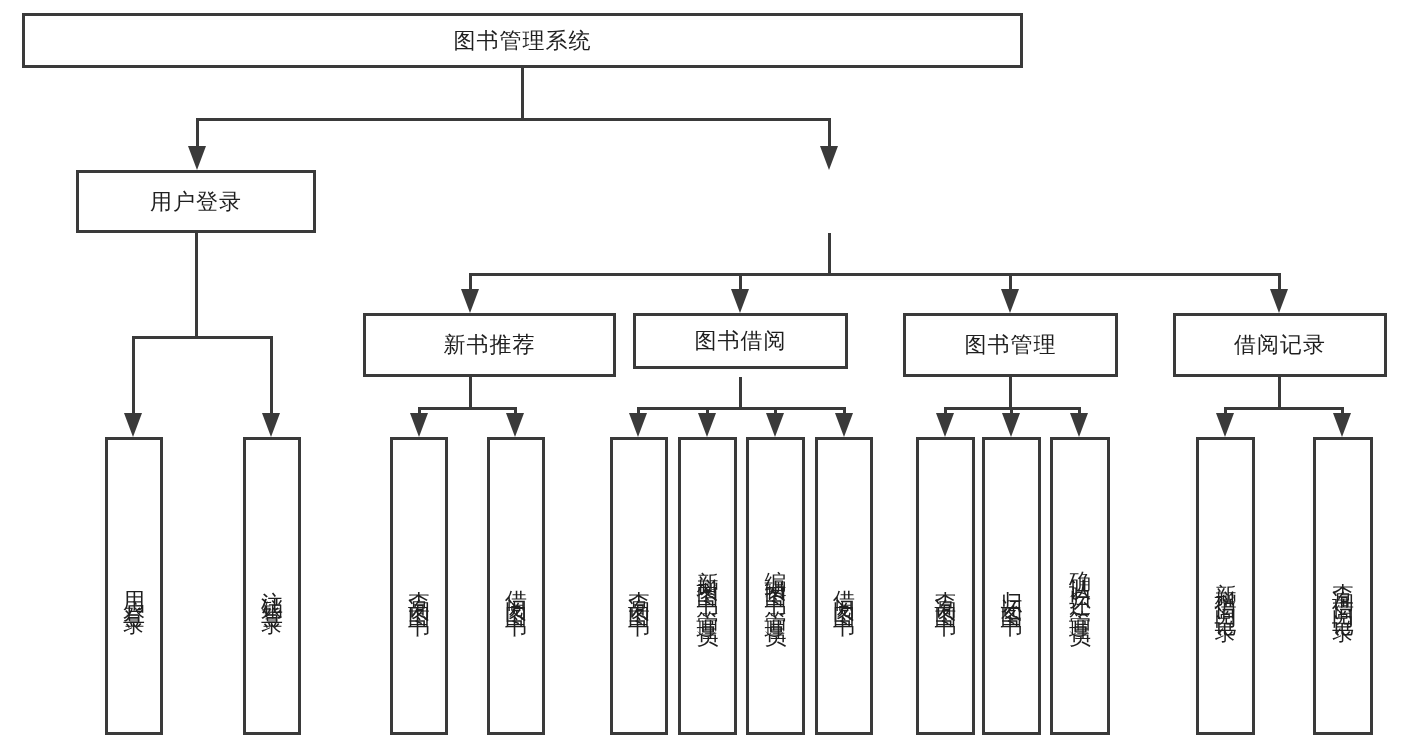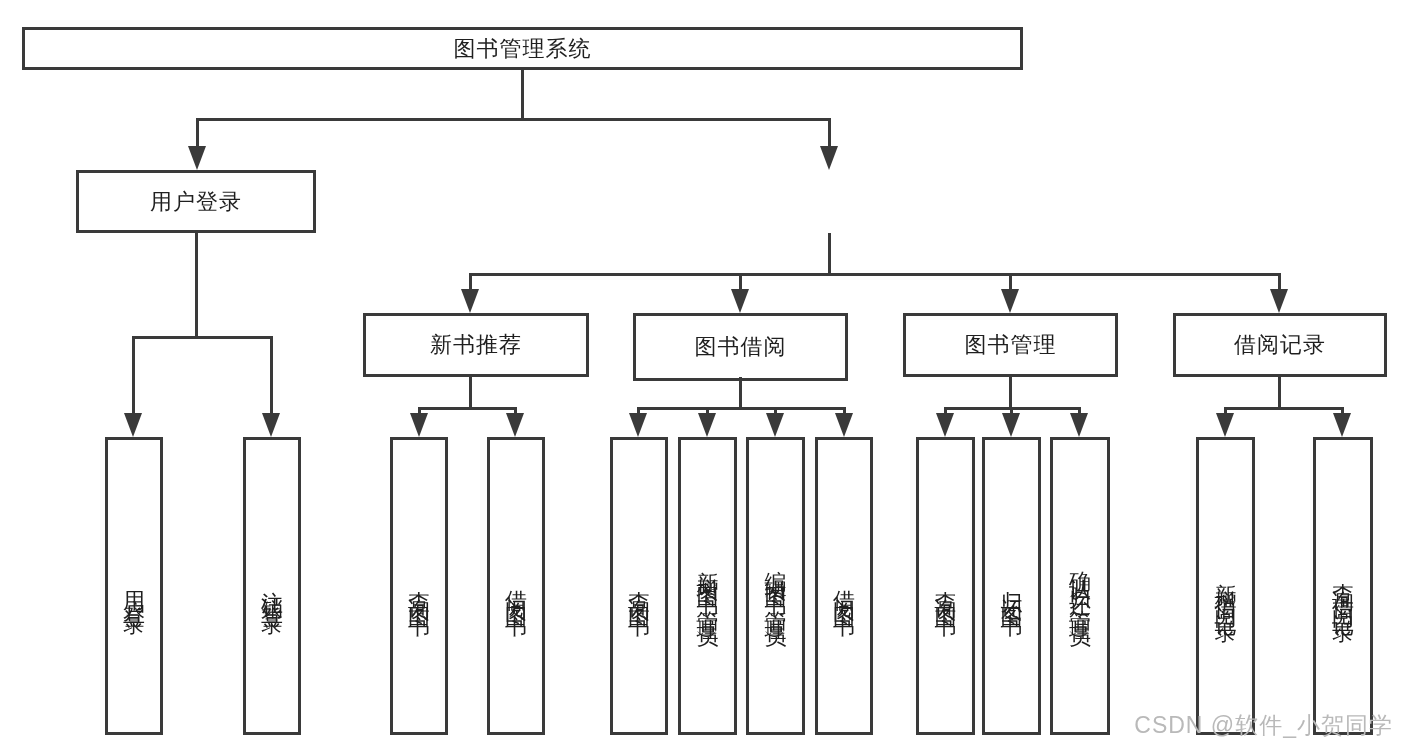--- a/index.html
+++ b/index.html
@@ -48,21 +48,21 @@
     color:#b9b9b9;
     letter-spacing:1px;
     white-space:nowrap;
   }
 </style>
 </head>
 <body>
 
 <div id="canvas">
 
-  <div class="box" style="left:22px;top:27px;width:1001px;height:43px">图书管理系统</div>
+  <div class="box" style="left:22px;top:13px;width:1001px;height:55px">图书管理系统</div>
 
   <div class="ln" style="left:521px;top:68px;width:3px;height:50px"></div>
   <div class="ln" style="left:196px;top:118px;width:635px;height:3px"></div>
   <div class="ln" style="left:196px;top:118px;width:3px;height:30px"></div>
   <div class="arw" style="left:188px;top:146px"></div>
   <div class="ln" style="left:828px;top:118px;width:3px;height:30px"></div>
   <div class="arw" style="left:820px;top:146px"></div>
 
   <div class="box" style="left:76px;top:170px;width:240px;height:63px">用户登录</div>
 
@@ -77,22 +77,22 @@
   <div class="ln" style="left:469px;top:273px;width:812px;height:3px"></div>
   <div class="ln" style="left:469px;top:273px;width:3px;height:18px"></div>
   <div class="arw" style="left:461px;top:289px"></div>
   <div class="ln" style="left:739px;top:273px;width:3px;height:18px"></div>
   <div class="arw" style="left:731px;top:289px"></div>
   <div class="ln" style="left:1009px;top:273px;width:3px;height:18px"></div>
   <div class="arw" style="left:1001px;top:289px"></div>
   <div class="ln" style="left:1278px;top:273px;width:3px;height:18px"></div>
   <div class="arw" style="left:1270px;top:289px"></div>
 
-  <div class="box" style="left:363px;top:313px;width:226px;height:64px">新书推荐</div>
-  <div class="box" style="left:633px;top:313px;width:215px;height:68px">图书借阅</div>
+  <div class="box" style="left:363px;top:313px;width:253px;height:64px">新书推荐</div>
+  <div class="box" style="left:633px;top:313px;width:215px;height:56px">图书借阅</div>
   <div class="box" style="left:903px;top:313px;width:215px;height:64px">图书管理</div>
   <div class="box" style="left:1173px;top:313px;width:214px;height:64px">借阅记录</div>
 
   <div class="ln" style="left:469px;top:377px;width:3px;height:30px"></div>
   <div class="ln" style="left:418px;top:407px;width:99px;height:3px"></div>
   <div class="ln" style="left:418px;top:407px;width:3px;height:8px"></div>
   <div class="arw" style="left:410px;top:413px"></div>
   <div class="ln" style="left:514px;top:407px;width:3px;height:8px"></div>
   <div class="arw" style="left:506px;top:413px"></div>
 
@@ -134,15 +134,14 @@
   <div class="box vbox" style="left:746px;top:437px;width:59px;height:298px">编辑图书（管理员）</div>
   <div class="box vbox" style="left:815px;top:437px;width:58px;height:298px">借阅图书</div>
 
   <div class="box vbox" style="left:916px;top:437px;width:59px;height:298px">查询图书</div>
   <div class="box vbox" style="left:982px;top:437px;width:59px;height:298px">归还图书</div>
   <div class="box vbox" style="left:1050px;top:437px;width:60px;height:298px">确认归还（管理员）</div>
 
   <div class="box vbox" style="left:1196px;top:437px;width:59px;height:298px">新增借阅记录</div>
   <div class="box vbox" style="left:1313px;top:437px;width:60px;height:298px">查询借阅记录</div>
 
-  <div class="watermark">CSDN @软件_小贺同学</div>
 
 </div>
 
 </body></html>

